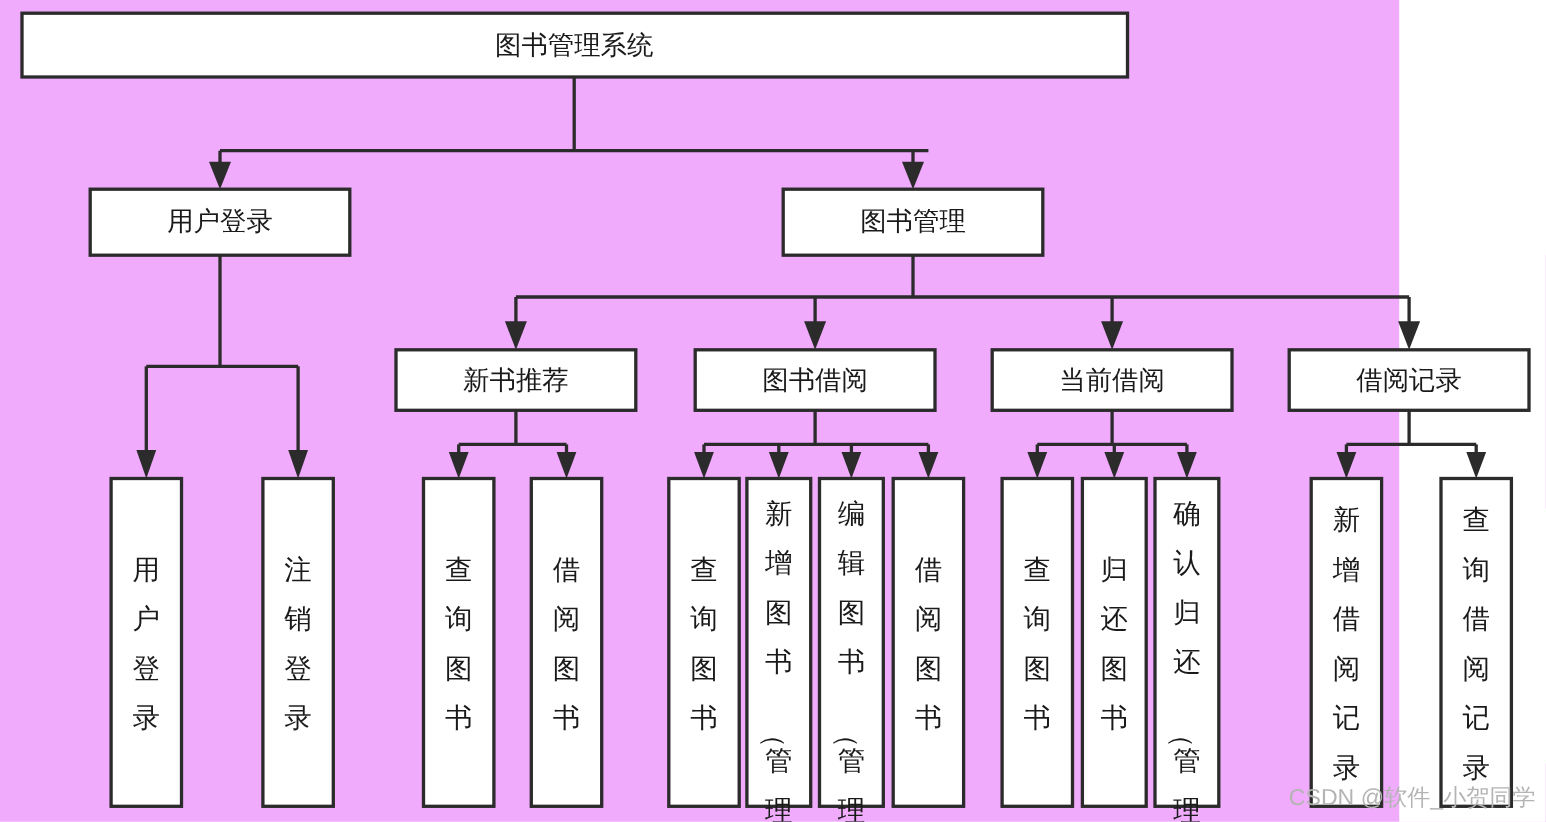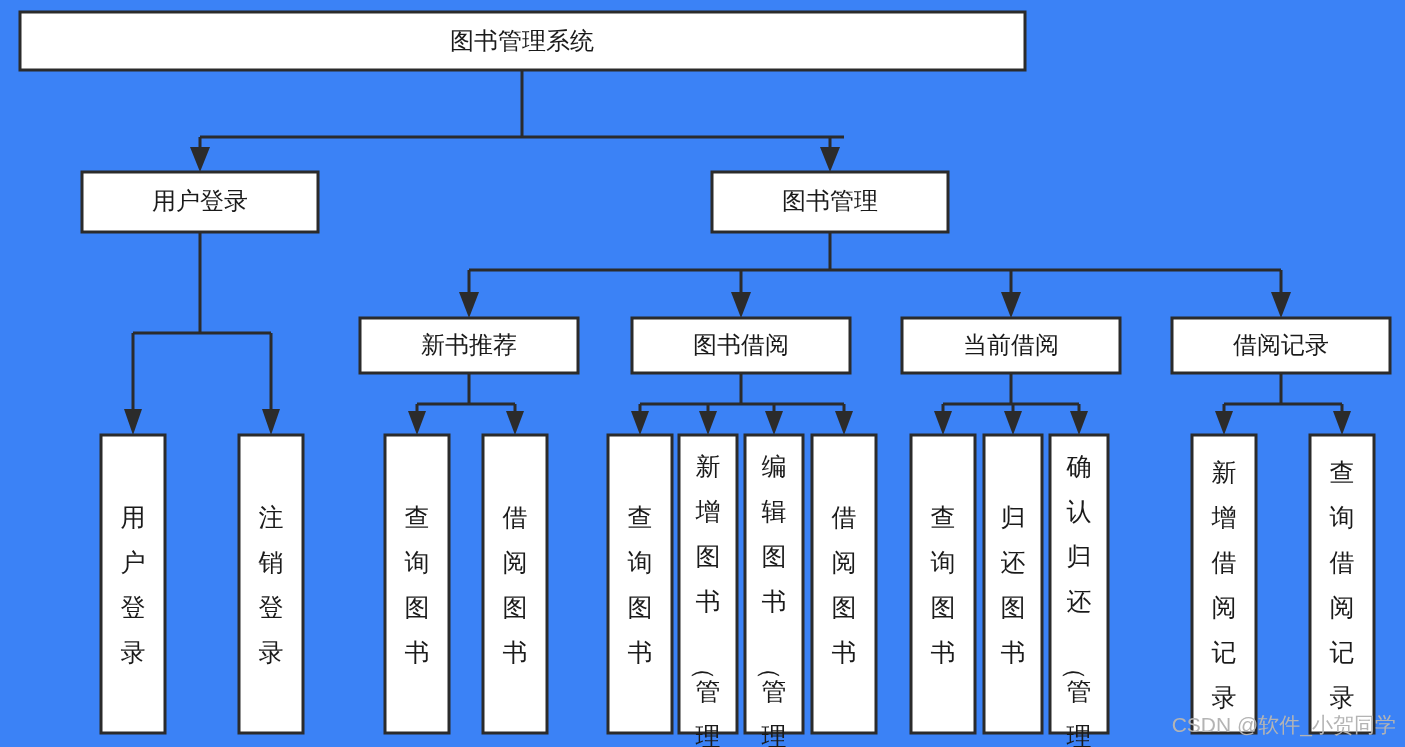--- a/index.html
+++ b/index.html
@@ -10,23 +10,23 @@
   }
   body {
     width: 1405px;
     height: 747px;
     font-family: "Liberation Sans", "DejaVu Sans", sans-serif;
     overflow: hidden;
     position: relative;
   }
   #diagram-root {
     position: relative;
-    width: 1405px;
+    width: 1272px;
     height: 747px;
-    background: #3b82f6;
+    background: #f0abfc;
   }
   svg#flowchart {
     position: absolute;
     top: 0;
     left: 0;
     width: 1405px;
     height: 747px;
     display: block;
   }
   .node-box {

